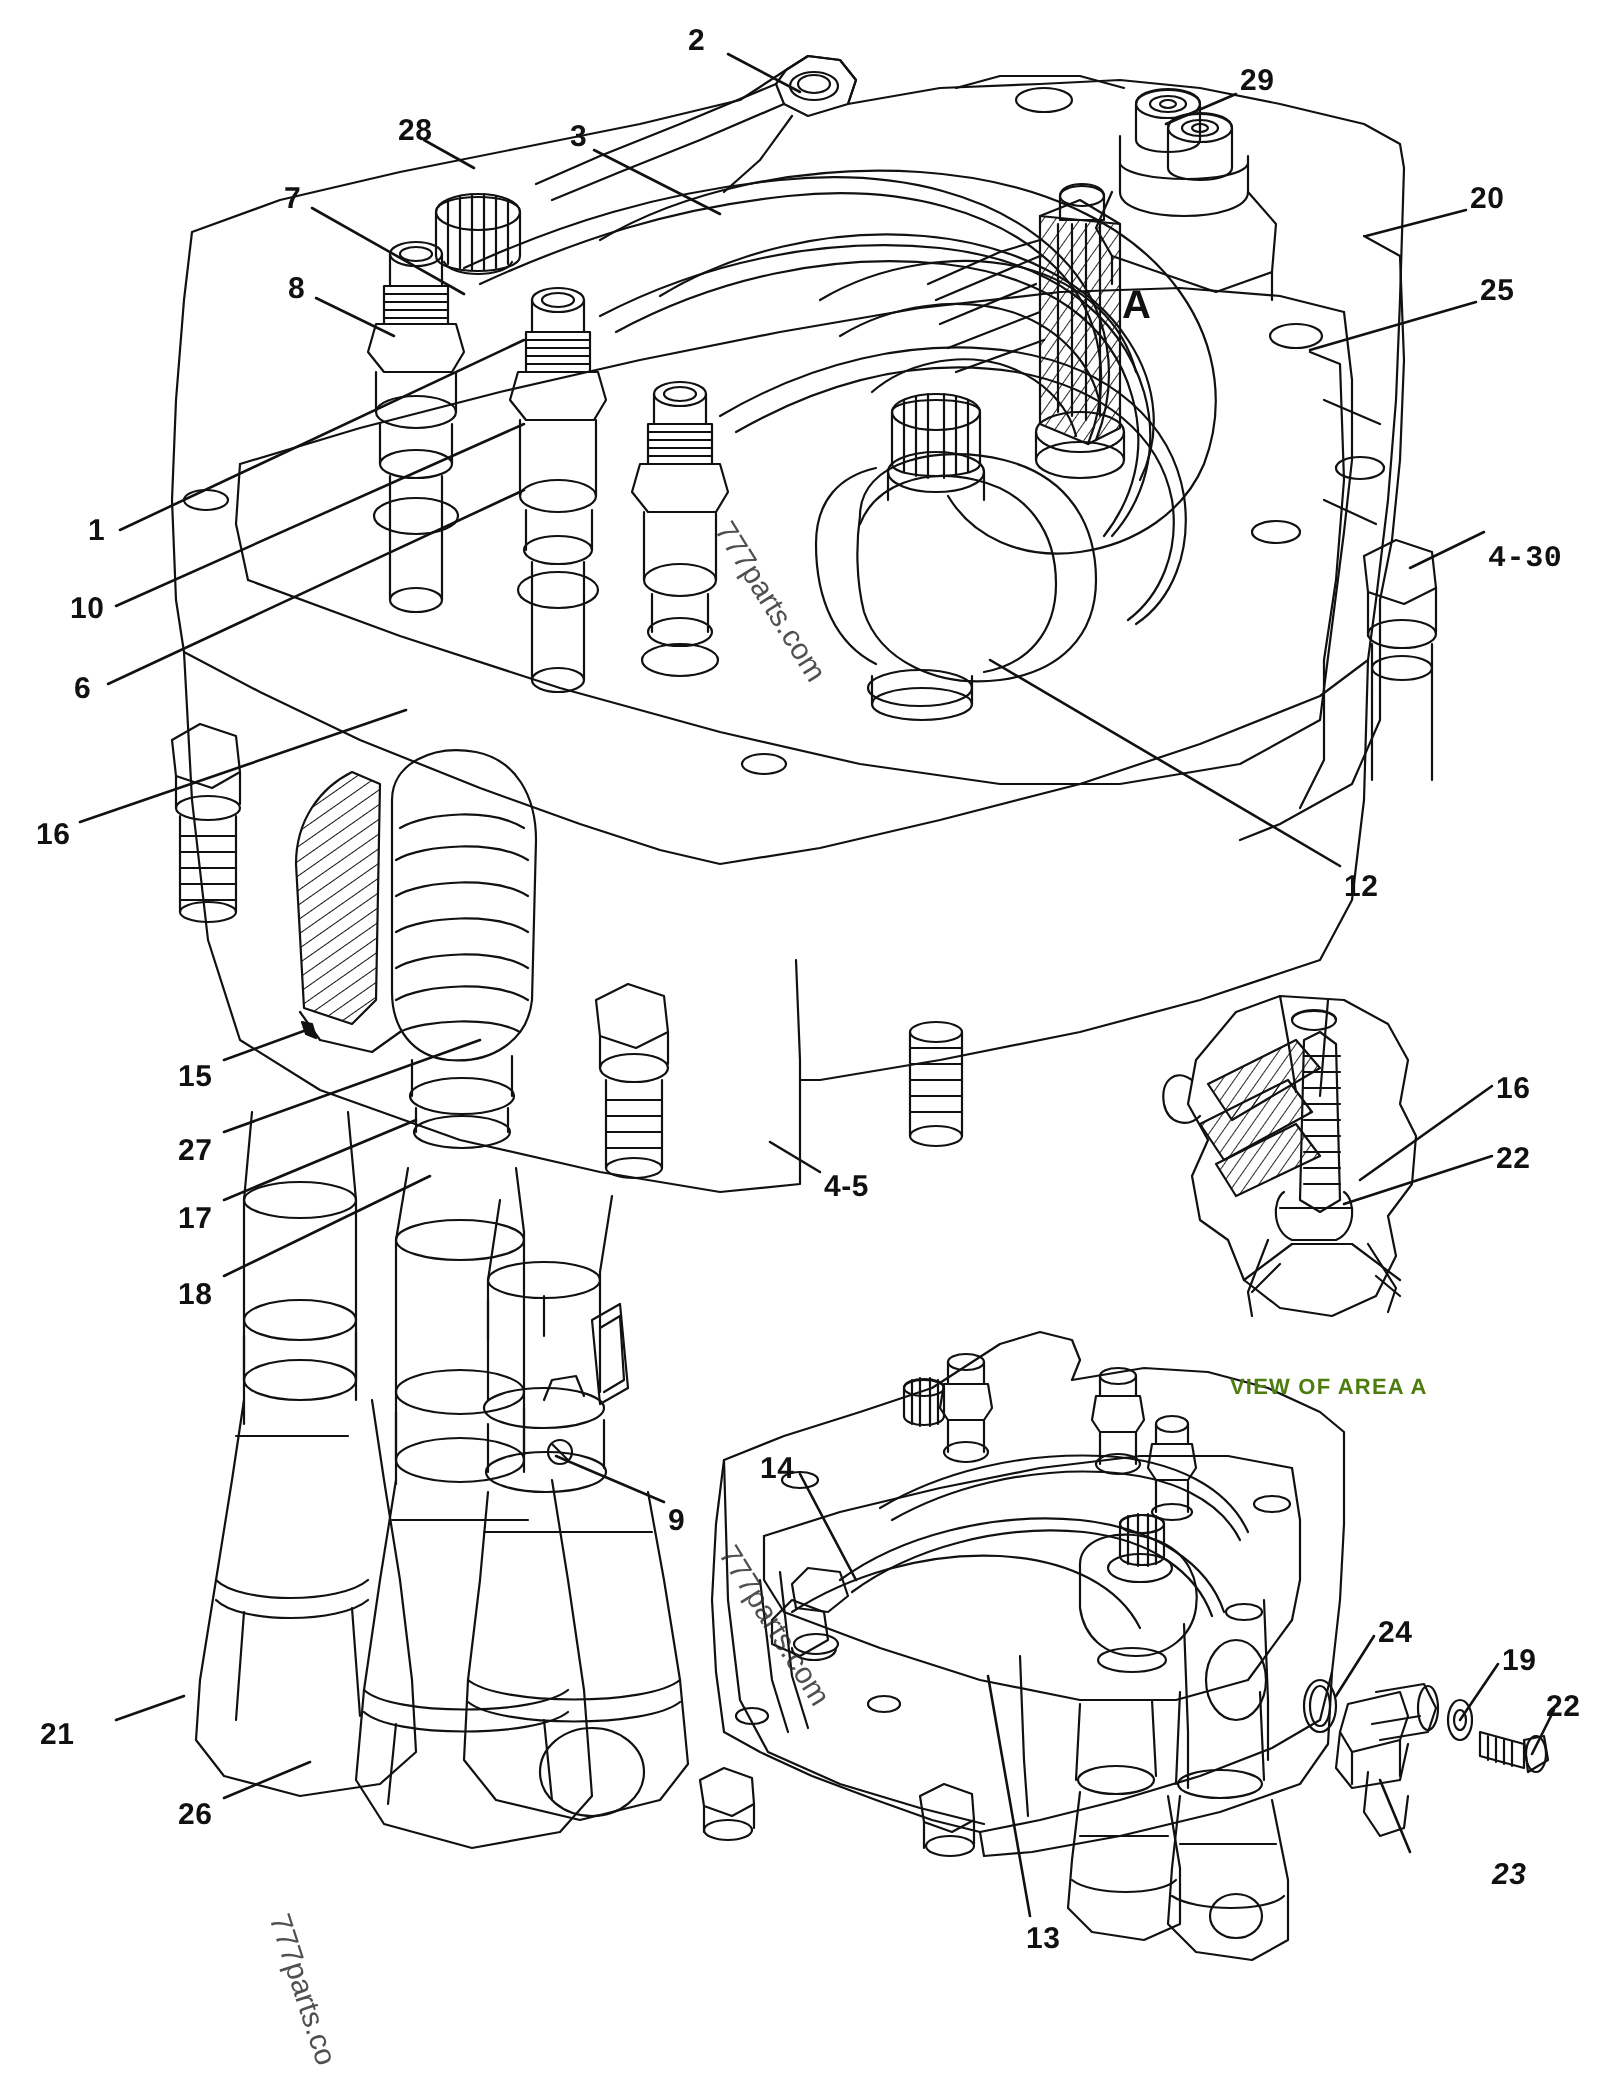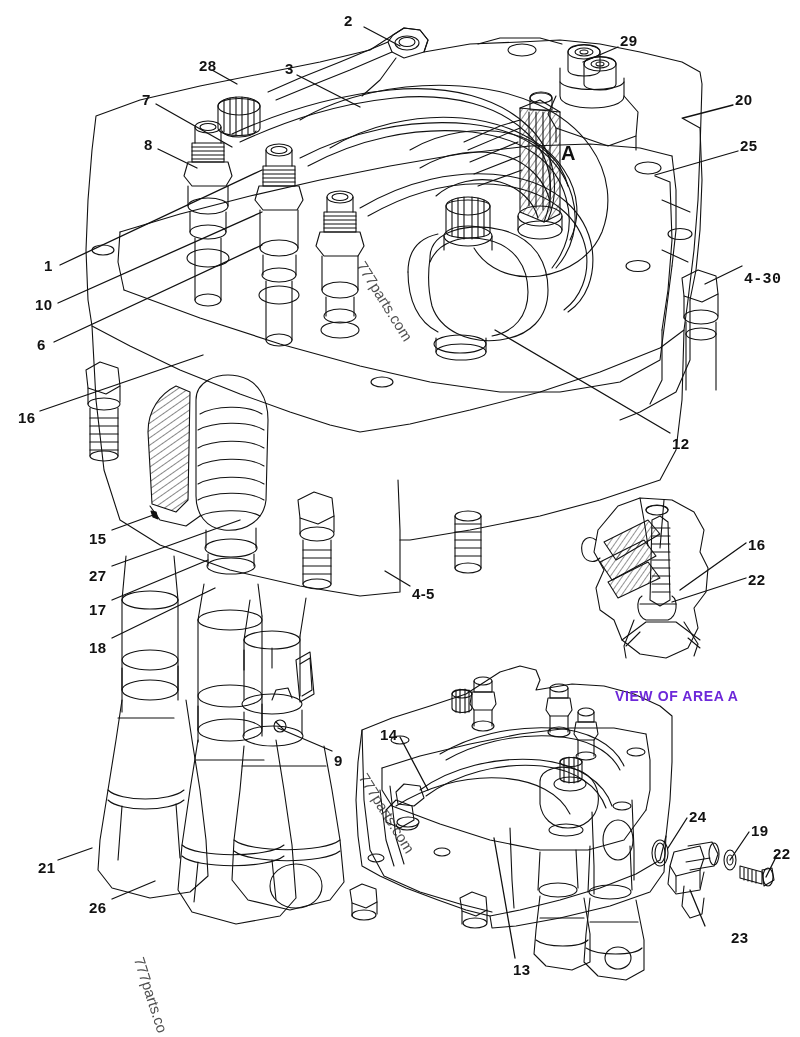--- a/index.html
+++ b/index.html
@@ -38,23 +38,23 @@
   .area-letter {
     position: absolute;
     font-family: "Liberation Sans", sans-serif;
     font-size: 20px;
     font-weight: 600;
     color: #111111;
   }
   .view-caption {
     position: absolute;
     font-family: "Liberation Sans", sans-serif;
-    font-size: 14px;
+    font-size: 11px;
     font-weight: 600;
-    color: #6d28d9;
+    color: #4d7c0f;
     letter-spacing: 0.6px;
     white-space: nowrap;
   }
   .watermark {
     position: absolute;
     font-family: "Liberation Sans", sans-serif;
     font-size: 15px;
     color: #2a2a2a;
     white-space: nowrap;
     opacity: 0.82;
@@ -550,22 +550,22 @@
       <div class="callout" style="left: 89px; top: 568px;">27</div>
       <div class="callout" style="left: 748px; top: 572px;">22</div>
       <div class="callout" style="left: 412px; top: 586px;">4-5</div>
       <div class="callout" style="left: 89px; top: 602px;">17</div>
       <div class="callout" style="left: 89px; top: 640px;">18</div>
       <div class="callout" style="left: 380px; top: 727px;">14</div>
       <div class="callout" style="left: 334px; top: 753px;">9</div>
       <div class="callout" style="left: 689px; top: 809px;">24</div>
       <div class="callout" style="left: 751px; top: 823px;">19</div>
       <div class="callout" style="left: 773px; top: 846px;">22</div>
-      <div class="callout" style="left: 38px; top: 860px;">21</div>
-      <div class="callout" style="left: 731px; top: 930px;">23</div>
+      <div class="callout" style="left: 20px; top: 860px;">21</div>
+      <div class="callout" style="left: 746px; top: 930px; font-style: italic;">23</div>
       <div class="callout" style="left: 89px; top: 900px;">26</div>
       <div class="callout" style="left: 513px; top: 962px;">13</div>
     </div>
 
   <div class="area-letter" id="area-letter" style="left: 561px; top: 142px;">A</div>
 
   <div class="view-caption" id="view-caption" style="left: 615px; top: 688px;">VIEW OF AREA A</div>
 
   <div id="watermark-layer">
       <div class="watermark" style="left: 368px; top: 258px; transform-origin: 0px 0px; transform: rotate(58deg);">777parts.com</div>

